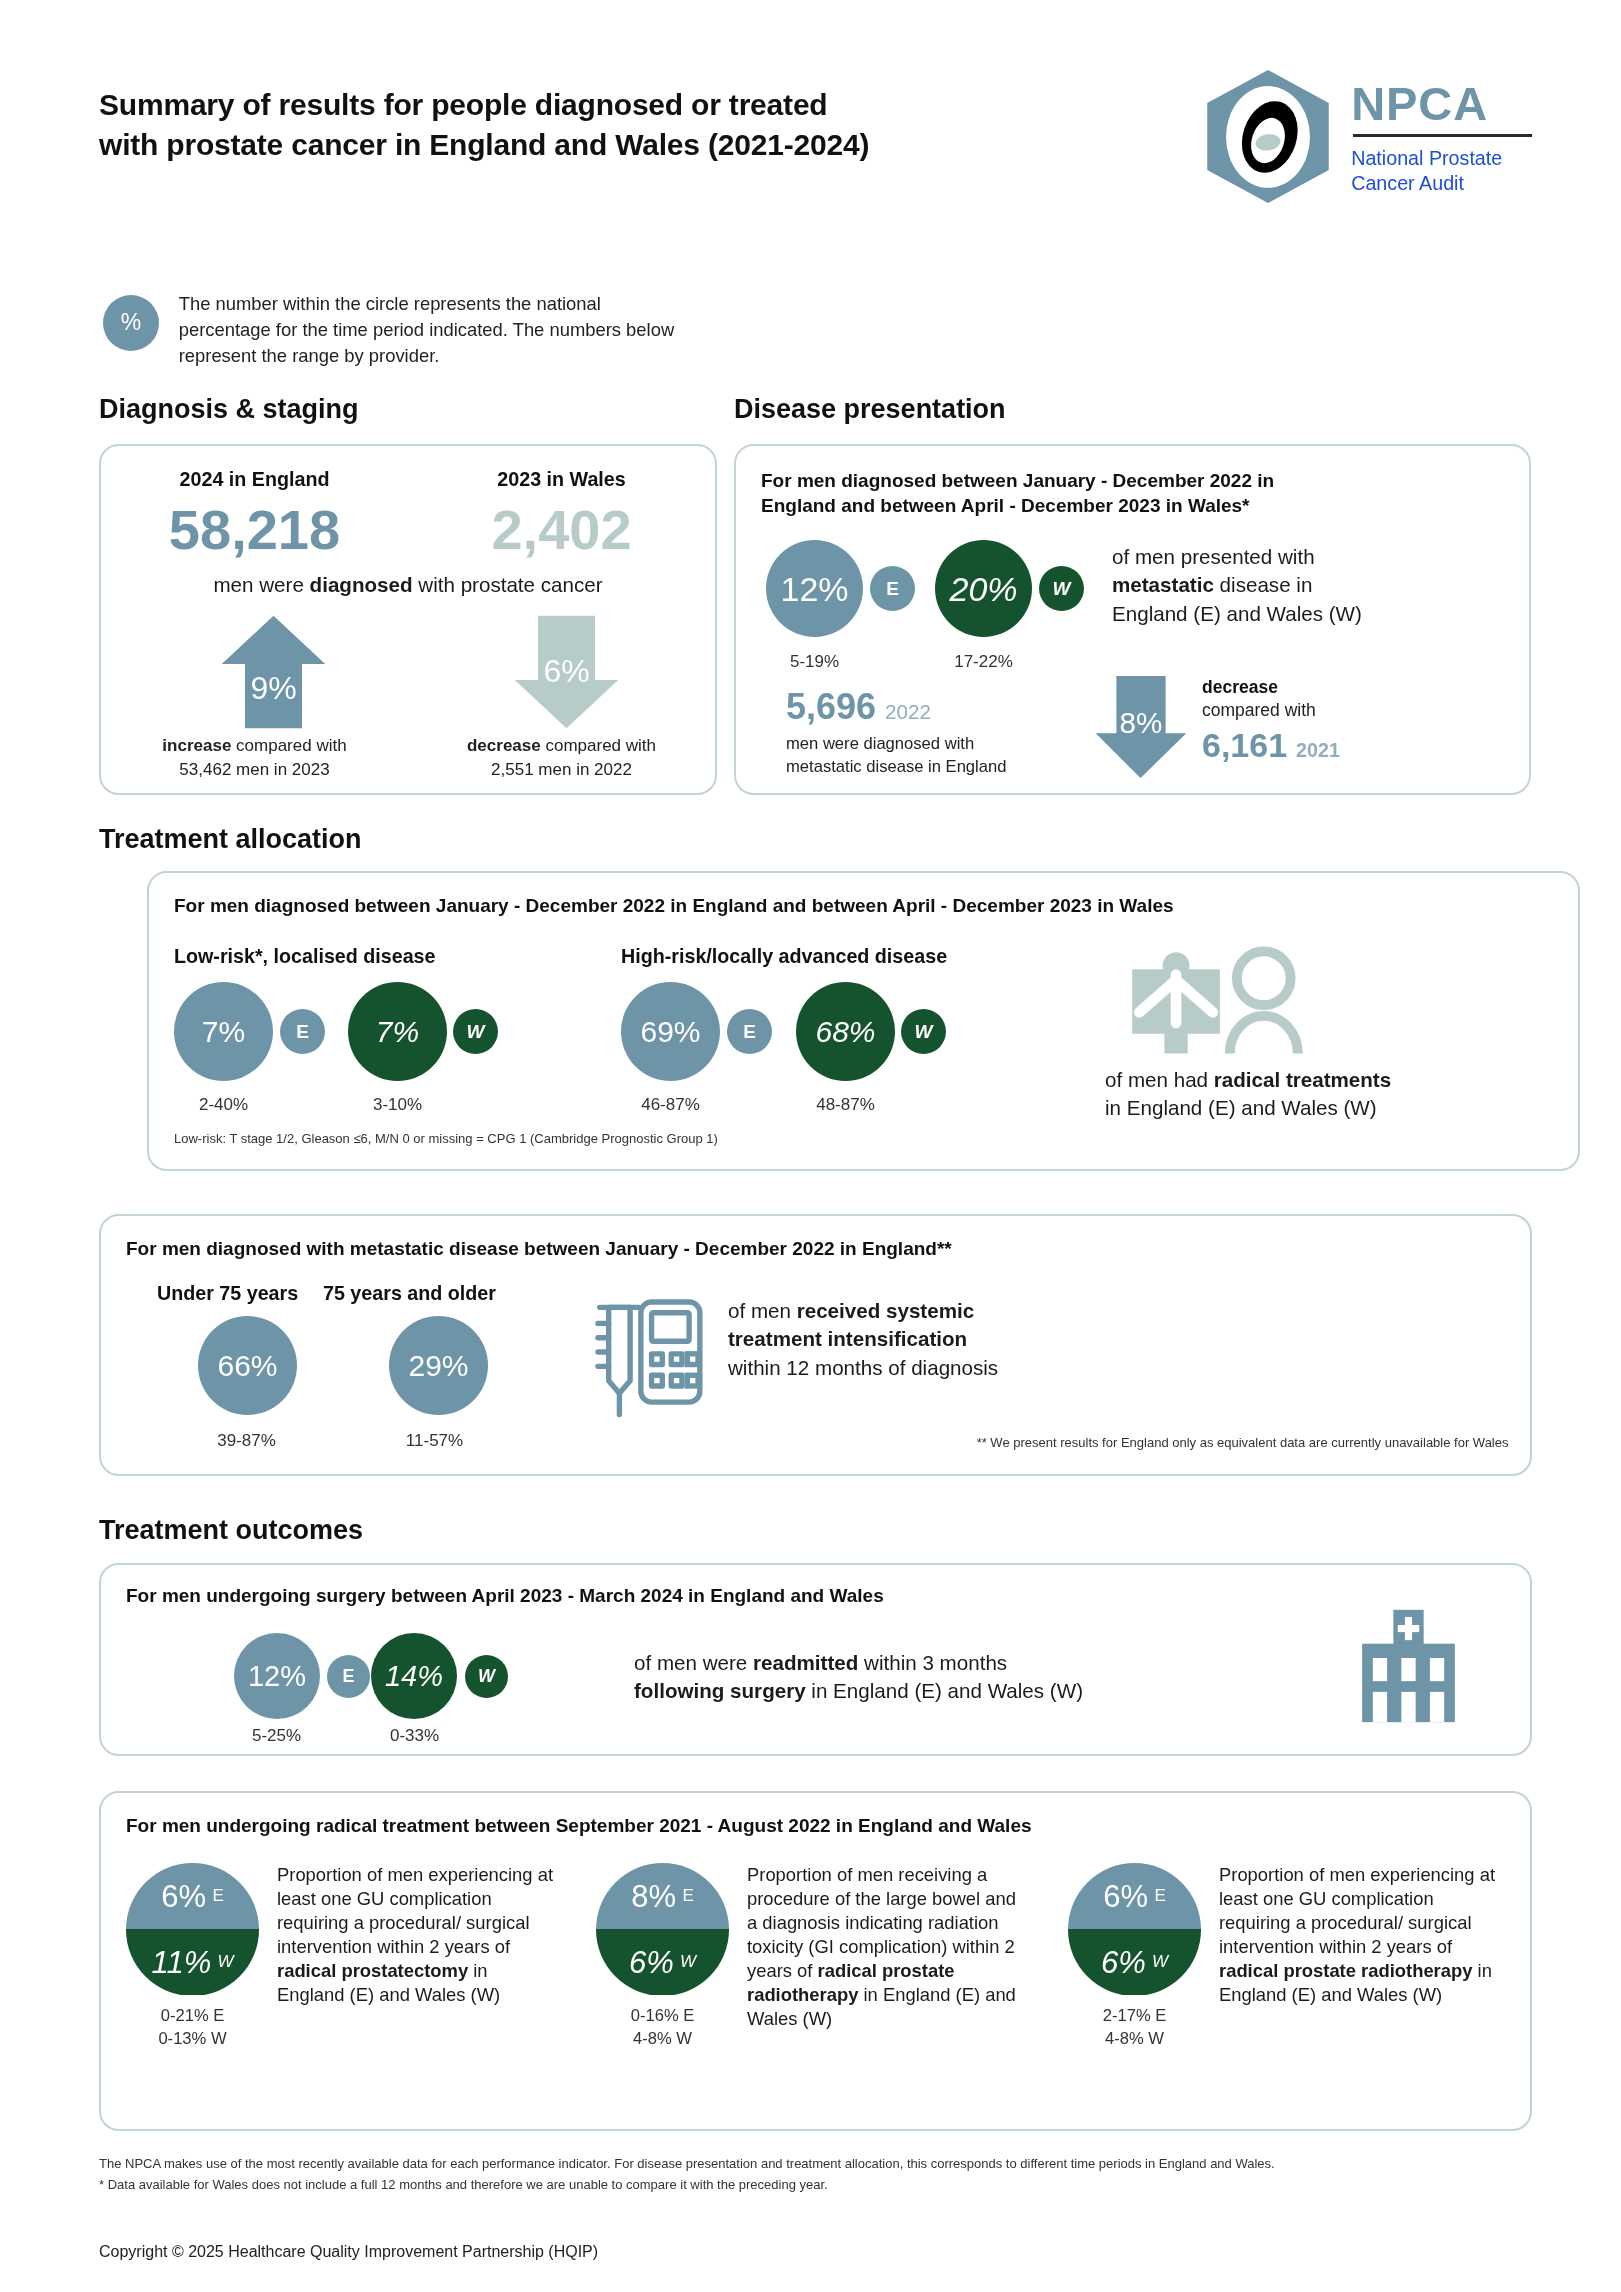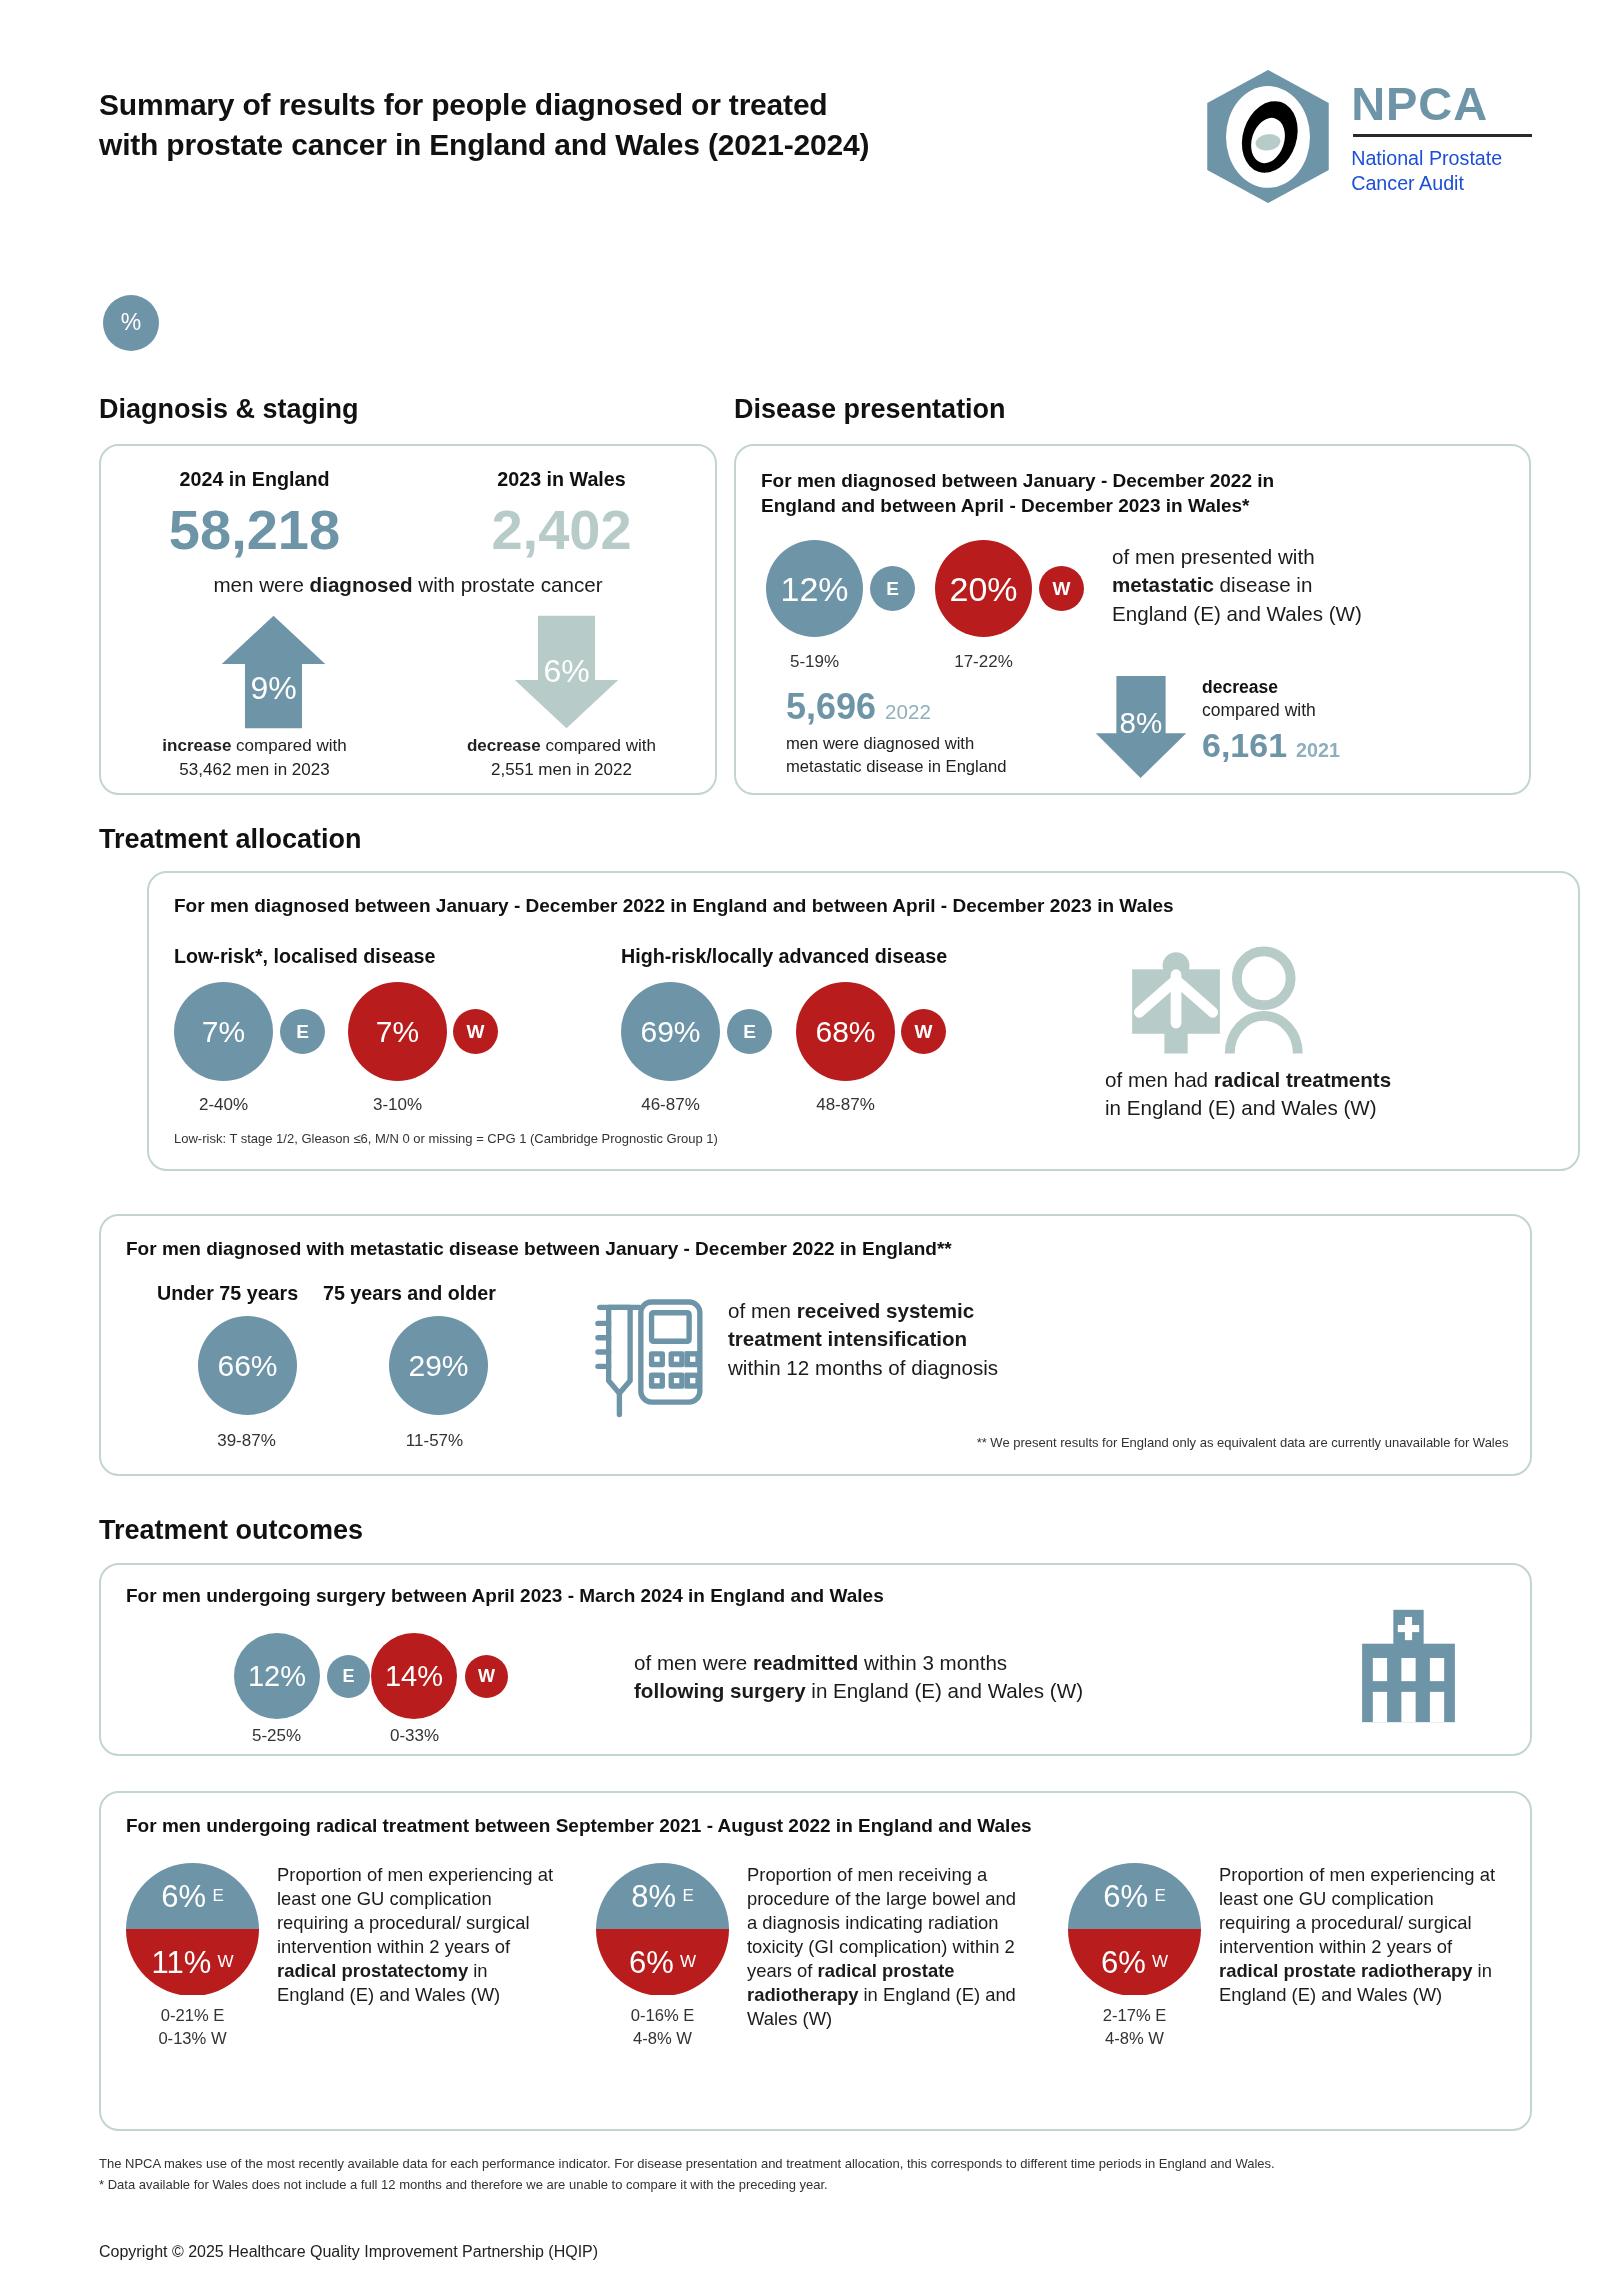--- a/index.html
+++ b/index.html
@@ -40,21 +40,21 @@
   .e-blue{color:#6E94A8;}
   .w-green{color:#B7CCC9;}
   .body-text{font-size:20.6px;line-height:1.38;color:#1b1b1b;}
   .body-text b{font-weight:bold;}
 
   .circ{border-radius:50%;display:flex;align-items:center;justify-content:center;
         color:#fff;font-weight:300;line-height:1;}
   .badge{border-radius:50%;display:flex;align-items:center;justify-content:center;
          color:#fff;font-weight:bold;}
   .bg-e{background:#6E94A8;}
-  .bg-w{background:#b91c1c;}
+  .bg-w{background:#14532d;font-style:italic;}
 
   .footnote-sm{font-size:13px;color:#333;}
   .footer{position:absolute;left:99px;top:2154px;width:1451px;}
   .footer-line{font-size:13px;color:#333;line-height:1.6;}
   .copyright{font-size:16px;color:#222;margin-top:47px;}
 
   
   .split{width:133px;height:133px;border-radius:50%;overflow:hidden;position:relative;flex:0 0 auto;}
   .split-half{height:66px;display:flex;align-items:center;justify-content:center;color:#fff;}
   .split-val{font-size:31px;font-weight:300;line-height:1;}
@@ -89,20 +89,21 @@
         <div class="logo-npca">NPCA</div>
         <div class="logo-rule"></div>
         <div class="logo-sub">National Prostate</div>
         <div class="logo-sub">Cancer Audit</div>
       </div>
     </div>
   </div>
 
   <div class="key">
     <div class="key-circle">%</div>
+    <div class="key-text">The number within the circle represents the national percentage for the time period indicated. The numbers below represent the range by provider.</div>
   </div>
 
   <div class="sec-head" style="left:99px;top:394px;">Diagnosis &amp; staging</div>
   <div class="sec-head" style="left:734px;top:394px;">Disease presentation</div>
 
   <div class="panel" style="left:99px;top:444px;width:618px;height:351px;">
     <div style="position:absolute;left:0;top:21.5px;width:100%;display:flex;">
       <div style="flex:1;text-align:center;">
         <div class="sub-head">2024 in England</div>
       </div>

